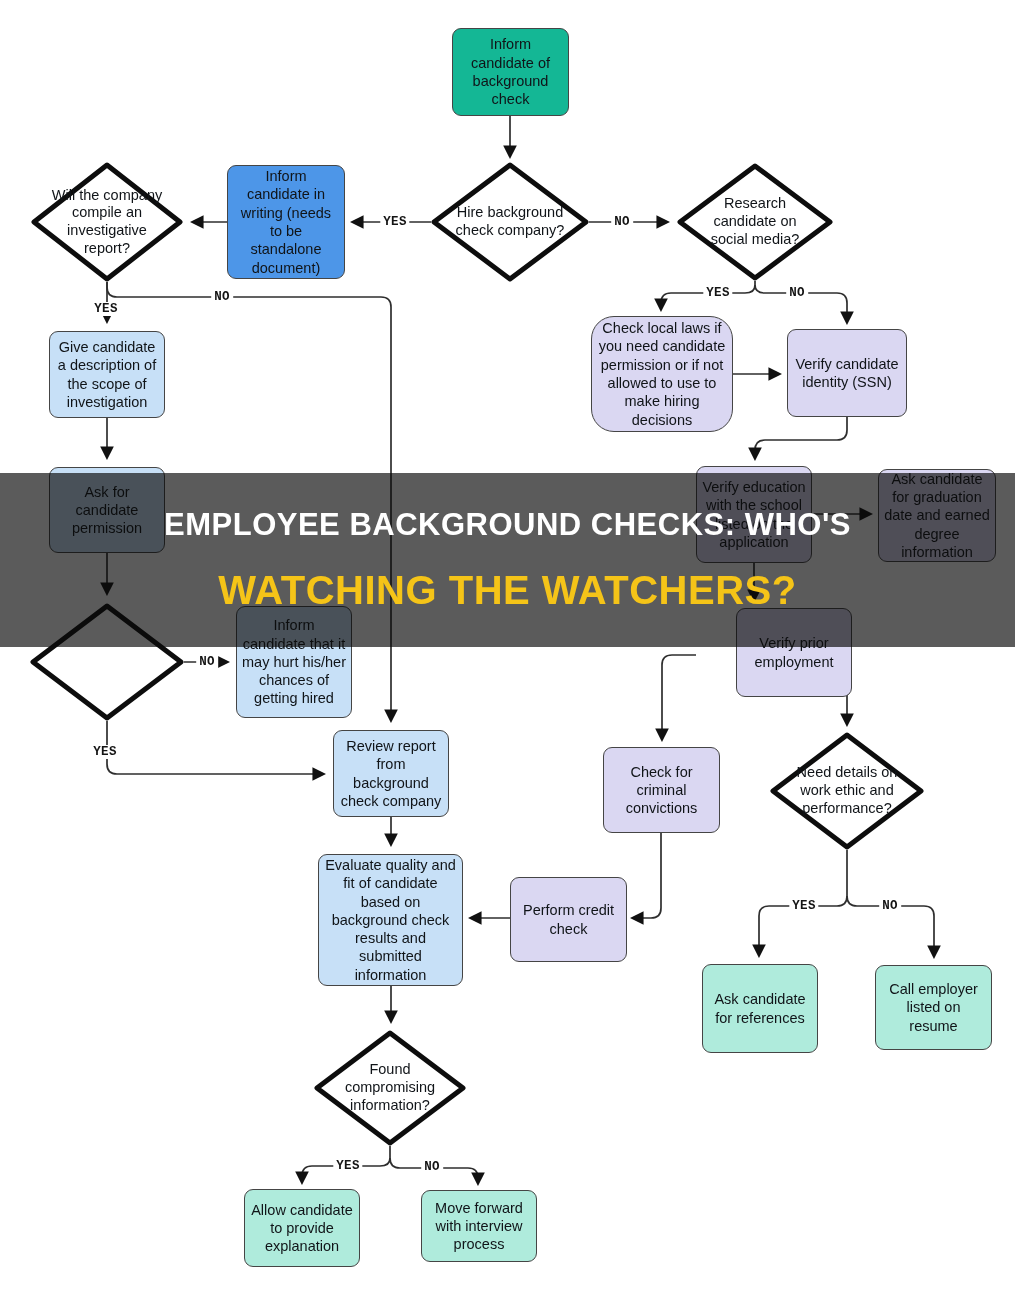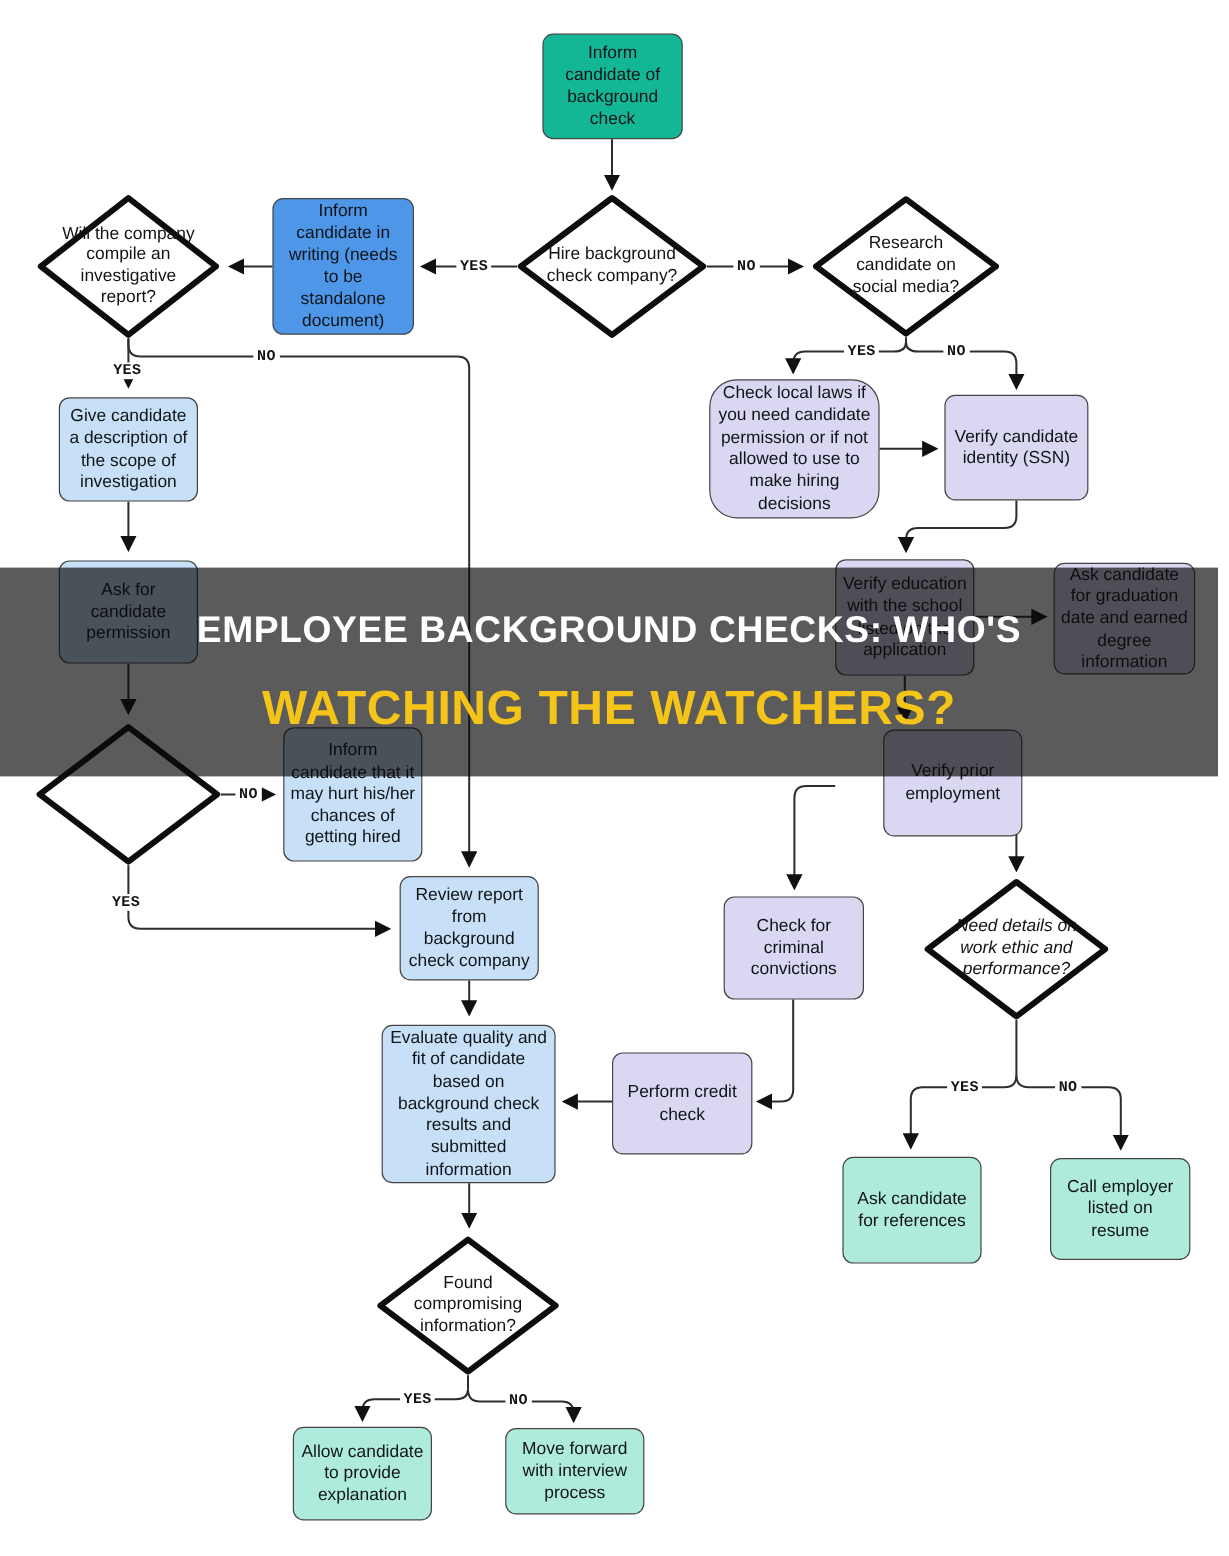--- a/index.html
+++ b/index.html
@@ -139,21 +139,21 @@
     </svg>
     <div class="dtext">Will the company compile an investigative report?</div>
   </div>
 
   <div class="diamond" style="left:30px;top:603px;width:154px;height:118px;">
     <svg width="154" height="118">
       <polygon points="77,3 151,59 77,115 3,59" fill="#ffffff" stroke="#0d0d0d" stroke-width="5" stroke-linejoin="round"></polygon>
     </svg>
   </div>
 
-  <div class="diamond" style="left:770px;top:732px;width:154px;height:118px;font-style:italic;">
+  <div class="diamond" style="left:770px;top:732px;width:154px;height:118px;">
     <svg width="154" height="118">
       <polygon points="77,3 151,59 77,115 3,59" fill="#ffffff" stroke="#0d0d0d" stroke-width="5" stroke-linejoin="round"></polygon>
     </svg>
     <div class="dtext">Need details on work ethic and performance?</div>
   </div>
 
   <div class="diamond" style="left:314px;top:1030px;width:152px;height:116px;">
     <svg width="152" height="116">
       <polygon points="76,3 149,58 76,113 3,58" fill="#ffffff" stroke="#0d0d0d" stroke-width="5" stroke-linejoin="round"></polygon>
     </svg>

